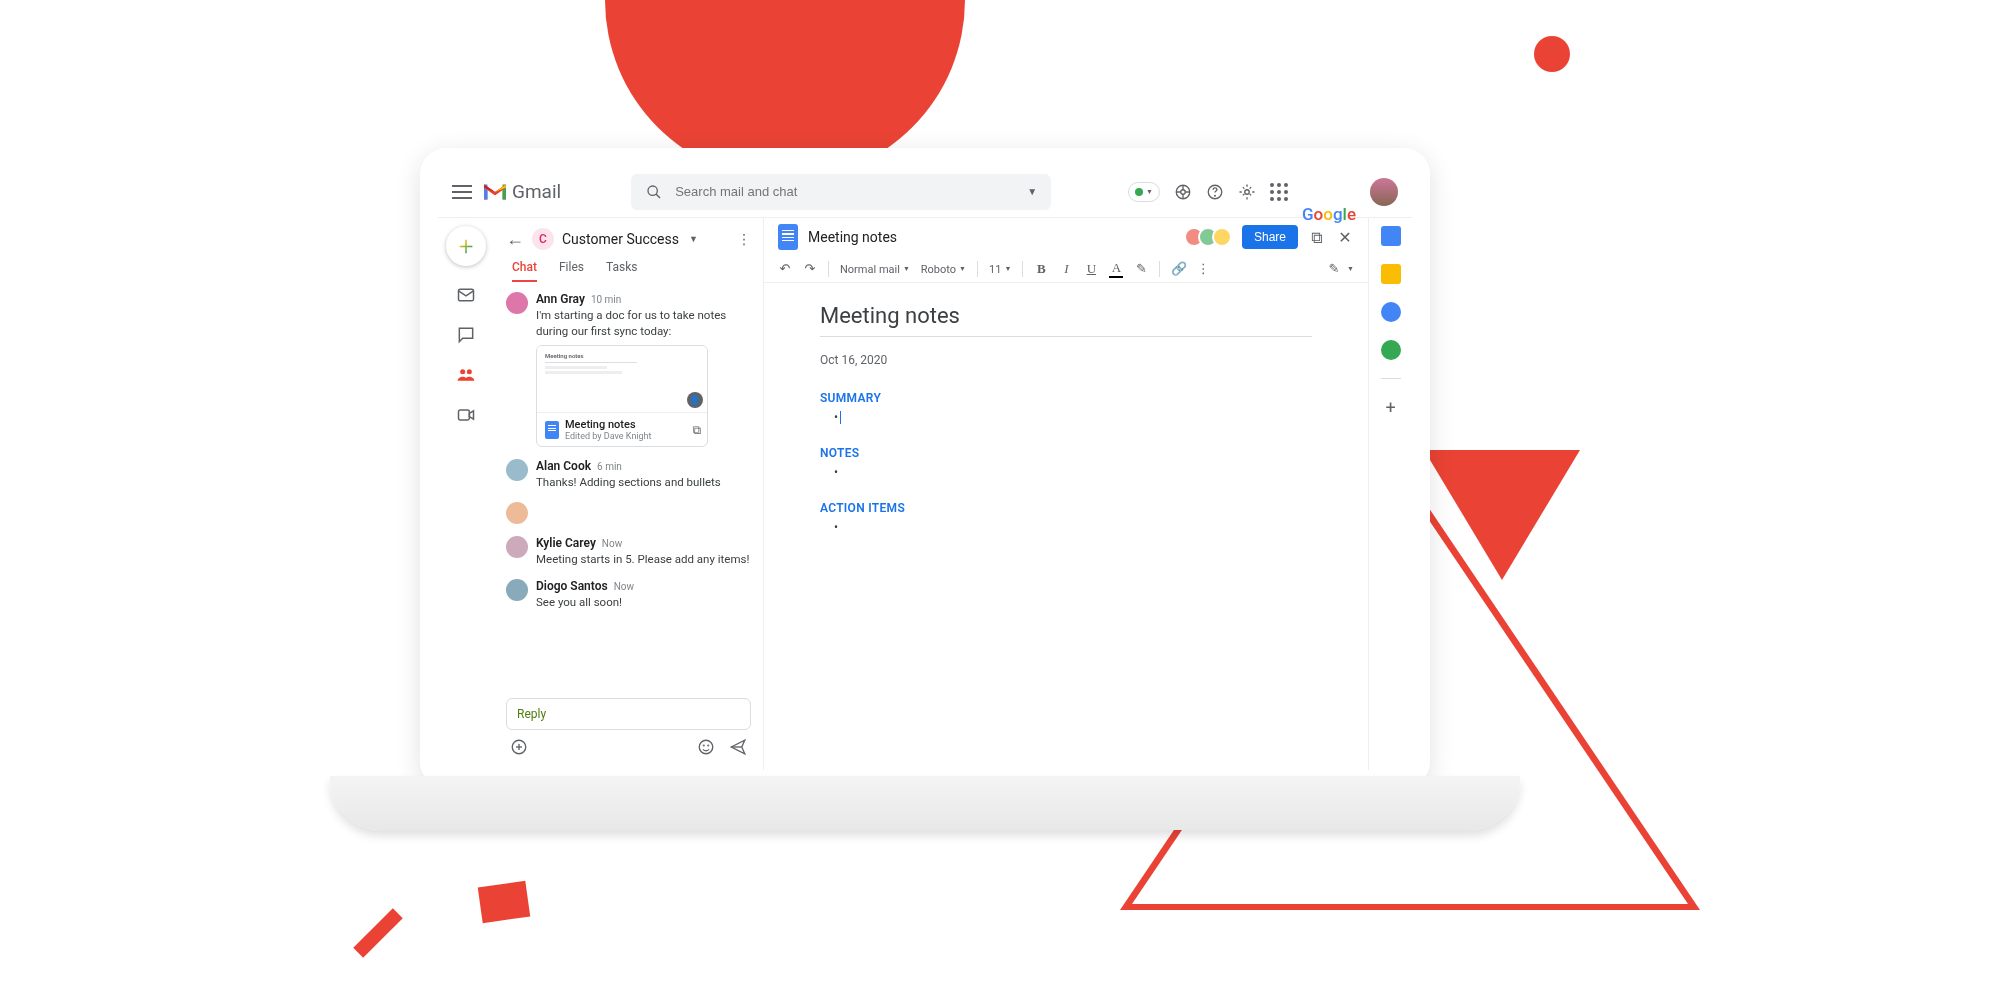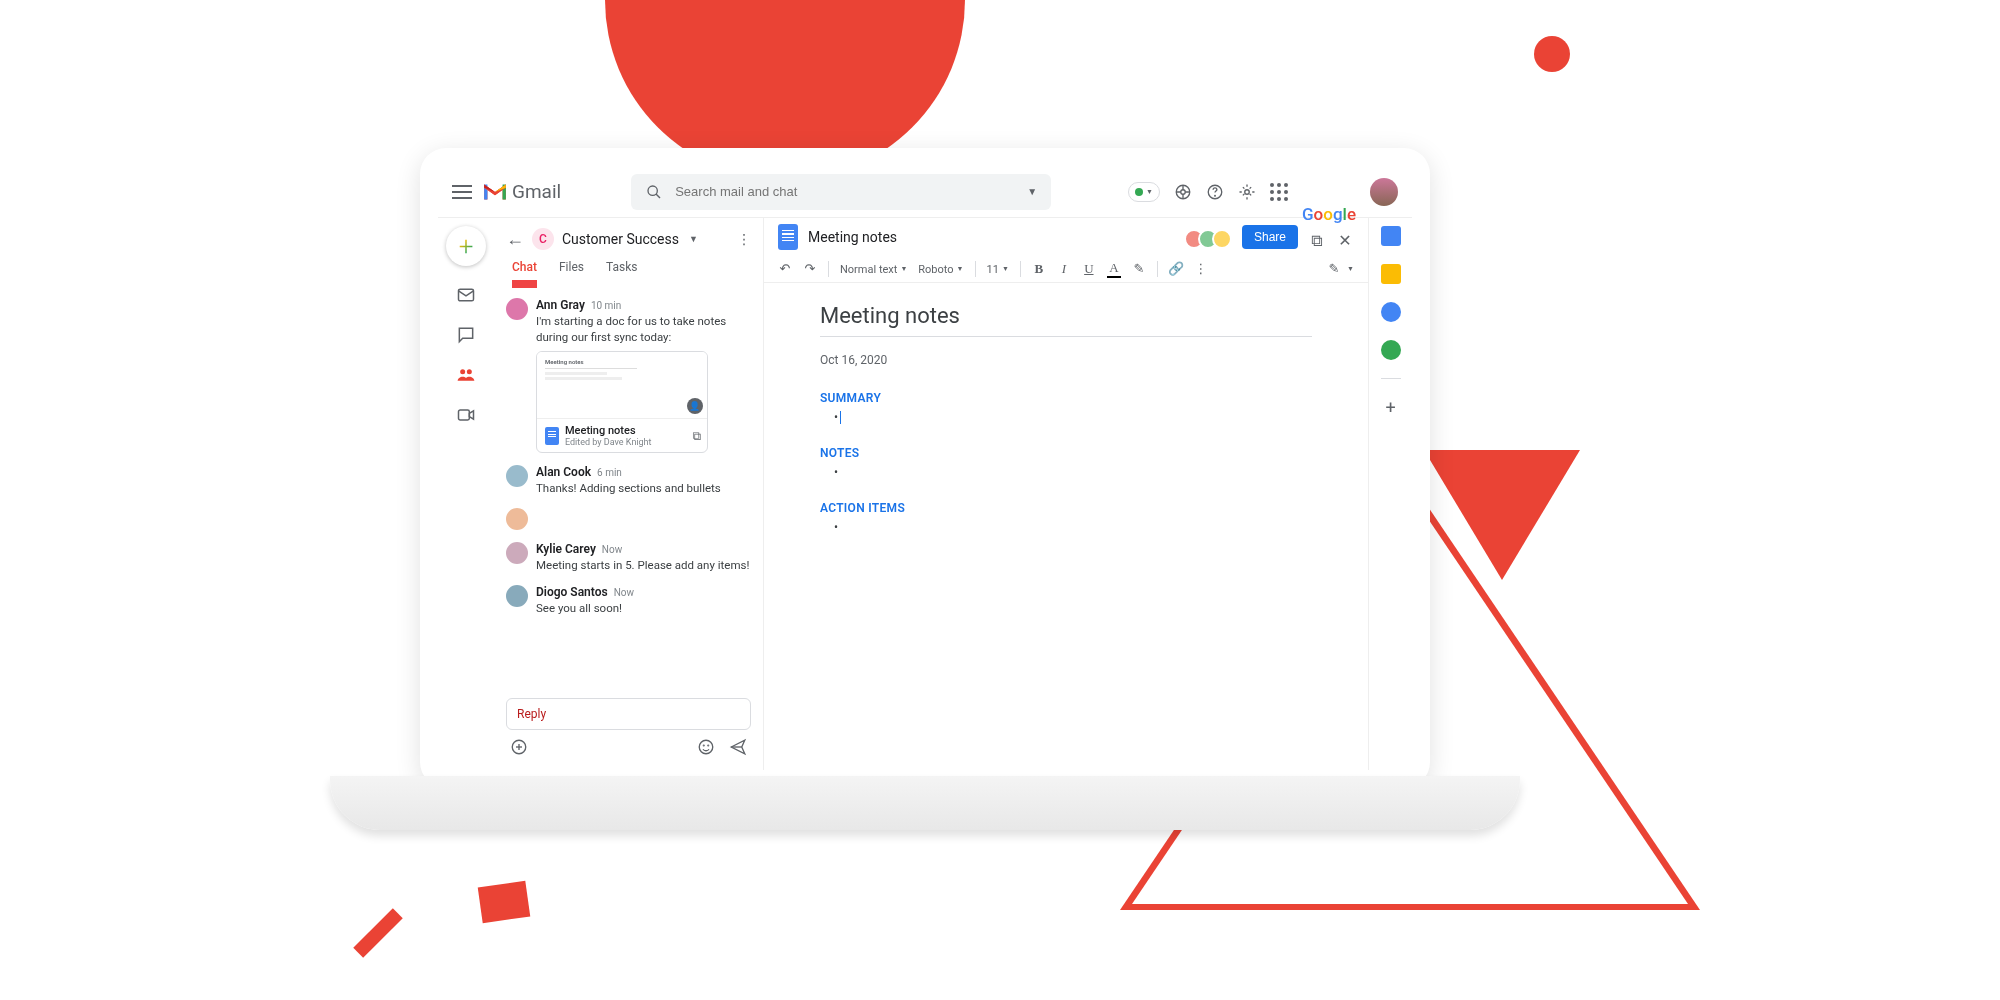--- a/index.html
+++ b/index.html
@@ -51,49 +51,49 @@
 
 .chat-panel { width: 270px; display: flex; flex-direction: column; border-right: 1px solid #eee; padding: 6px 0; }
 .chat-header { display: flex; align-items: center; gap: 8px; padding: 4px 12px; }
 .back-arrow { font-size: 18px; color: #5f6368; cursor: pointer; }
 .room-avatar { width: 22px; height: 22px; border-radius: 50%; background: #fce4ec; color: #e91e63; display: flex; align-items: center; justify-content: center; font-size: 12px; font-weight: 500; }
 .room-name { font-size: 14px; color: #202124; }
 .room-arrow { font-size: 9px; color: #5f6368; margin-left: 2px; }
 .room-menu { margin-left: auto; color: #5f6368; cursor: pointer; font-size: 14px; }
 .tabs { display: flex; gap: 22px; padding: 6px 18px 0; font-size: 12px; color: #5f6368; }
 .tab { padding-bottom: 6px; cursor: pointer; }
-.tab.active { color: #ea4335; border-bottom: 8px solid #ef4444; font-weight: 500; }
+.tab.active { color: #ea4335; border-bottom: 2px solid #ef4444; font-weight: 500; }
 .messages { flex: 1; overflow-y: auto; padding: 10px 12px; }
 .msg { display: flex; gap: 8px; margin-bottom: 12px; }
 .msg-av { width: 22px; height: 22px; border-radius: 50%; background: #bbb; flex-shrink: 0; }
 .msg-body { flex: 1; font-size: 12px; color: #3c4043; }
 .msg-name { font-weight: 600; color: #202124; font-size: 12px; }
 .msg-time { font-size: 10px; color: #80868b; margin-left: 6px; font-weight: 400; }
 .msg-text { font-size: 11.5px; line-height: 1.4; margin-top: 1px; }
 .doc-card { border: 1px solid #dadce0; border-radius: 6px; margin-top: 6px; overflow: hidden; width: 172px; }
 .doc-preview { height: 66px; background: #fff; padding: 6px 8px; font-size: 6px; color: #5f6368; position: relative; }
 .doc-preview-badge { position: absolute; right: 4px; bottom: 4px; width: 16px; height: 16px; border-radius: 50%; background: #5f6368; color: #fff; font-size: 9px; display: flex; align-items: center; justify-content: center; }
 .doc-footer { display: flex; align-items: center; gap: 6px; padding: 5px 8px; border-top: 1px solid #eee; position: relative; }
 .doc-icon-sm { width: 14px; height: 18px; background: #4285f4; border-radius: 2px; position: relative; }
 .doc-icon-sm::after { content: ""; position: absolute; top: 4px; left: 3px; right: 3px; height: 7px; background: repeating-linear-gradient(#fff, #fff 1px, transparent 1px, transparent 2.5px); }
 .doc-title-sm { font-size: 11px; font-weight: 500; color: #202124; }
 .doc-sub { font-size: 9px; color: #80868b; }
 .doc-open { position: absolute; right: 6px; font-size: 12px; color: #5f6368; }
-.reply-area { margin: 0 12px; border: 1px solid #dadce0; border-radius: 6px; padding: 8px 10px; font-size: 12px; color: #b91c1c; }
+.reply-area { margin: 0 12px; border: 1px solid #dadce0; border-radius: 6px; padding: 8px 10px; font-size: 12px; color: #4d7c0f; }
 .chat-actions { display: flex; align-items: center; padding: 8px 16px; gap: 14px; color: #5f6368; }
 .chat-actions .hicon { width: 18px; height: 18px; }
 .chat-actions-right { margin-left: auto; display: flex; gap: 14px; }
 
 
 .doc-panel { flex: 1; display: flex; flex-direction: column; }
 .doc-top { display: flex; align-items: center; padding: 6px 14px; gap: 10px; }
 .doc-logo { width: 20px; height: 26px; background: #4285f4; border-radius: 3px; position: relative; }
 .doc-logo::after { content: ""; position: absolute; top: 6px; left: 4px; right: 4px; height: 11px; background: repeating-linear-gradient(#fff, #fff 1.5px, transparent 1.5px, transparent 3.5px); }
 .doc-title { font-size: 14px; color: #202124; }
-.doc-top-right { margin-left: auto; display: flex; align-items: flex-end; gap: 10px; }
+.doc-top-right { margin-left: auto; display: flex; align-items: center; gap: 10px; }
 .collab { display: flex; }
 .collab span { width: 20px; height: 20px; border-radius: 50%; border: 2px solid #fff; margin-left: -6px; }
 .collab span:nth-child(1){background:#f28b82}.collab span:nth-child(2){background:#81c995}.collab span:nth-child(3){background:#fdd663}
 .share-btn { background: #1a73e8; color: #fff; border: none; border-radius: 4px; padding: 5px 12px; font-size: 12px; cursor: pointer; }
 .doc-toolbar { display: flex; align-items: center; gap: 11px; padding: 4px 14px; border-bottom: 1px solid #eee; font-size: 11px; color: #5f6368; }
 .tb-sep { width: 1px; height: 16px; background: #dadce0; }
 .tb-dd { display: flex; align-items: center; gap: 3px; cursor: pointer; }
 .tb-dd-arrow { font-size: 7px; }
 .tb-btn { cursor: pointer; font-family: serif; font-size: 13px; width: 14px; text-align: center; }
 .bold{font-weight:bold}.italic{font-style:italic}.underline{text-decoration:underline}
@@ -338,21 +338,21 @@
             <button class="share-btn">Share</button>
             <span class="hicon">⧉</span>
             <span class="hicon">✕</span>
           </div>
         </div>
         <div class="doc-toolbar">
           <span class="tb-btn">↶</span>
           <span class="tb-btn">↷</span>
           <span class="tb-sep"></span>
           <span class="tb-dd">
-              <span>Normal text</span>
+              <span>Normal mail</span>
               <span class="tb-dd-arrow">▼</span>
             </span>
           <span class="tb-dd">
               <span>Roboto</span>
               <span class="tb-dd-arrow">▼</span>
             </span>
           <span class="tb-sep"></span>
           <span class="tb-dd">
               <span>11</span>
               <span class="tb-dd-arrow">▼</span>

